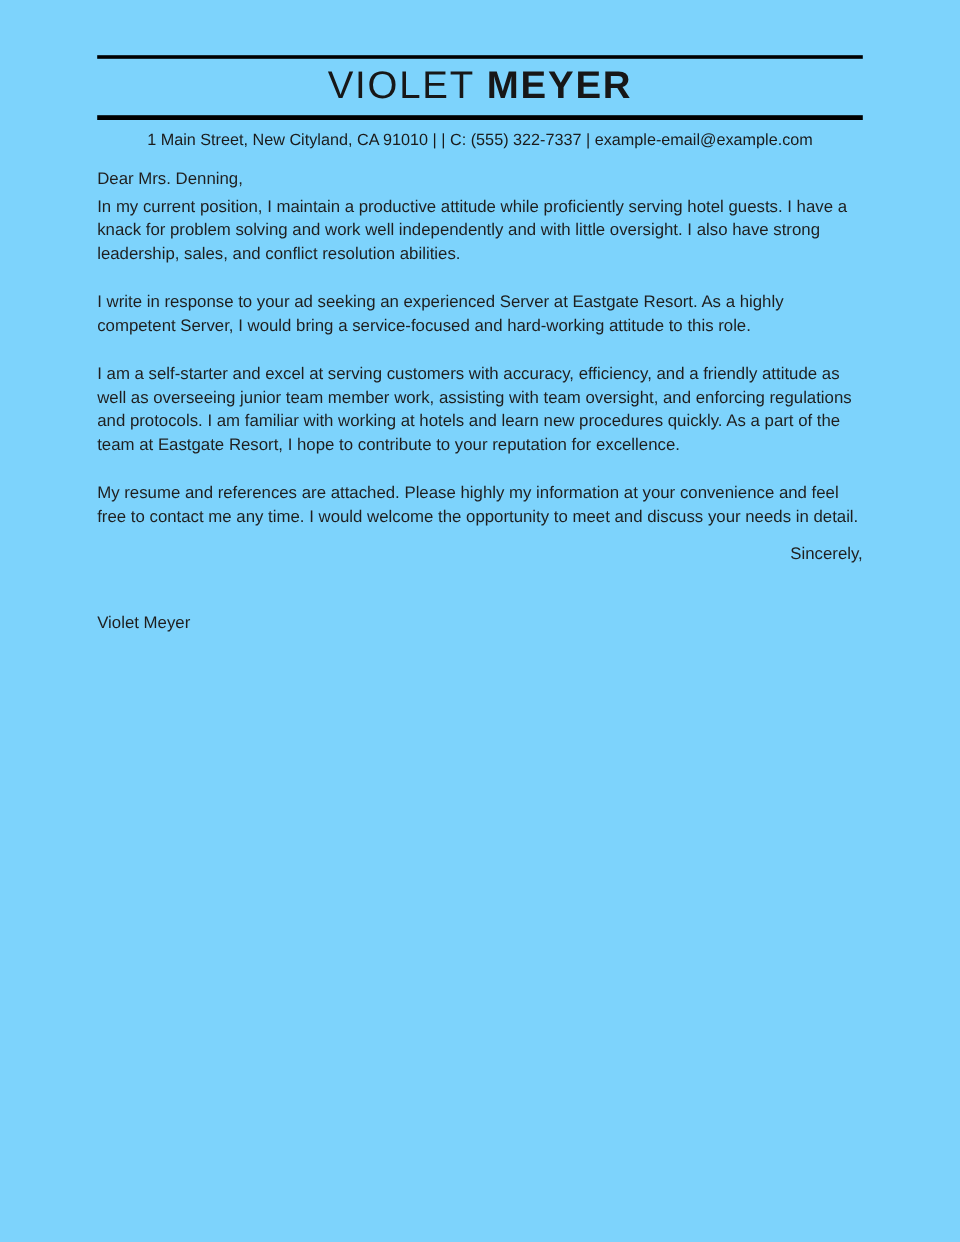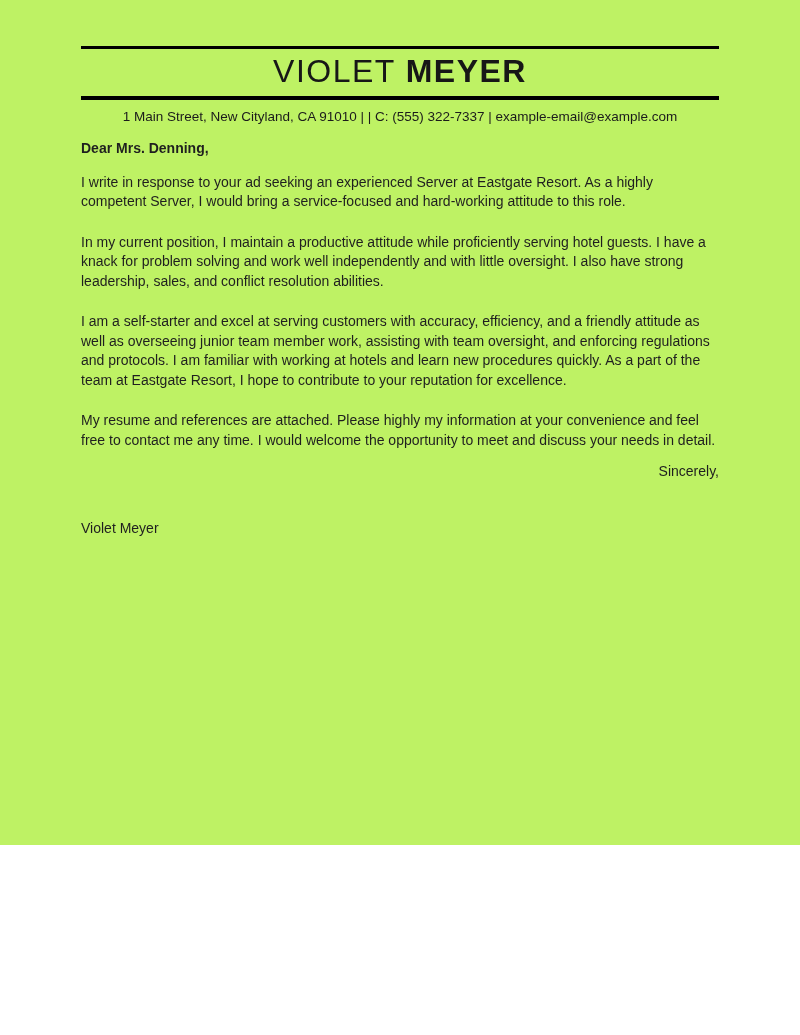--- a/index.html
+++ b/index.html
@@ -10,22 +10,22 @@
   body {
     width: 800px;
     height: 1035px;
     font-family: "Liberation Sans", sans-serif;
     color: #1f1f1f;
     -webkit-font-smoothing: antialiased;
   }
   .page {
     position: relative;
     width: 800px;
-    height: 845px;
-    background: #bef264;
+    height: 1035px;
+    background: #7dd3fc;
     overflow: hidden;
     box-sizing: border-box;
   }
   .header {
     margin: 46px 81px 0 81px;
   }
   .rule-top {
     height: 3px;
     background: #000000;
   }
@@ -54,22 +54,21 @@
     color: #1b1b1b;
     white-space: nowrap;
   }
   .letter-body {
     margin: 15px 81px 0 81px;
     font-size: 14px;
     line-height: 19.5px;
     color: #1f1f1f;
   }
   .salutation {
-    margin: 0 0 14px 0;
-    font-weight: bold;
+    margin: 0 0 4px 0;
   }
   .para {
     margin: 0 0 21px 0;
   }
   .para-last {
     margin: 0 0 12px 0;
   }
   .closing {
     margin: 0 0 37px 0;
     text-align: right;
@@ -88,21 +87,21 @@
     <div class="name-line">
       <span class="name-first">VIOLET</span>
       <span class="name-last">MEYER</span>
     </div>
     <div class="rule-bottom"></div>
     <div class="contact-line">1 Main Street, New Cityland, CA 91010 | | C: (555) 322-7337 | example-email@example.com</div>
   </div>
 
   <div class="letter-body">
     <p class="salutation">Dear Mrs. Denning,</p>
+    <p class="para">In my current position, I maintain a productive attitude while proficiently serving hotel guests. I have a knack for problem solving and work well independently and with little oversight. I also have strong leadership, sales, and conflict resolution abilities.</p>
     <p class="para">I write in response to your ad seeking an experienced Server at Eastgate Resort. As a highly competent Server, I would bring a service-focused and hard-working attitude to this role.</p>
-    <p class="para">In my current position, I maintain a productive attitude while proficiently serving hotel guests. I have a knack for problem solving and work well independently and with little oversight. I also have strong leadership, sales, and conflict resolution abilities.</p>
     <p class="para">I am a self-starter and excel at serving customers with accuracy, efficiency, and a friendly attitude as well as overseeing junior team member work, assisting with team oversight, and enforcing regulations and protocols. I am familiar with working at hotels and learn new procedures quickly. As a part of the team at Eastgate Resort, I hope to contribute to your reputation for excellence.</p>
     <p class="para para-last">My resume and references are attached. Please highly my information at your convenience and feel free to contact me any time. I would welcome the opportunity to meet and discuss your needs in detail.</p>
     <p class="closing">Sincerely,</p>
     <p class="signature">Violet Meyer</p>
   </div>
 
 </div>
 
 </body></html>

